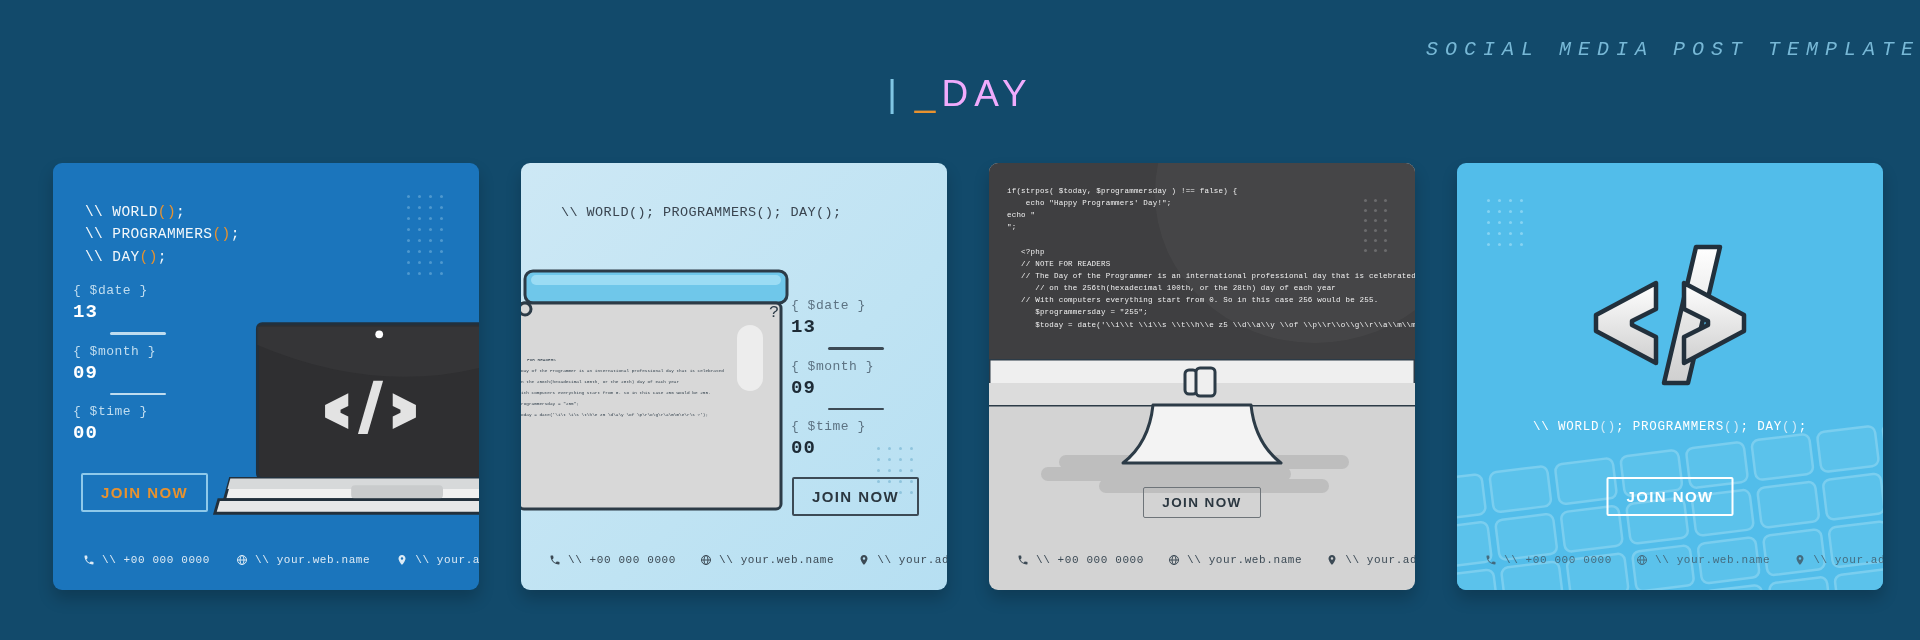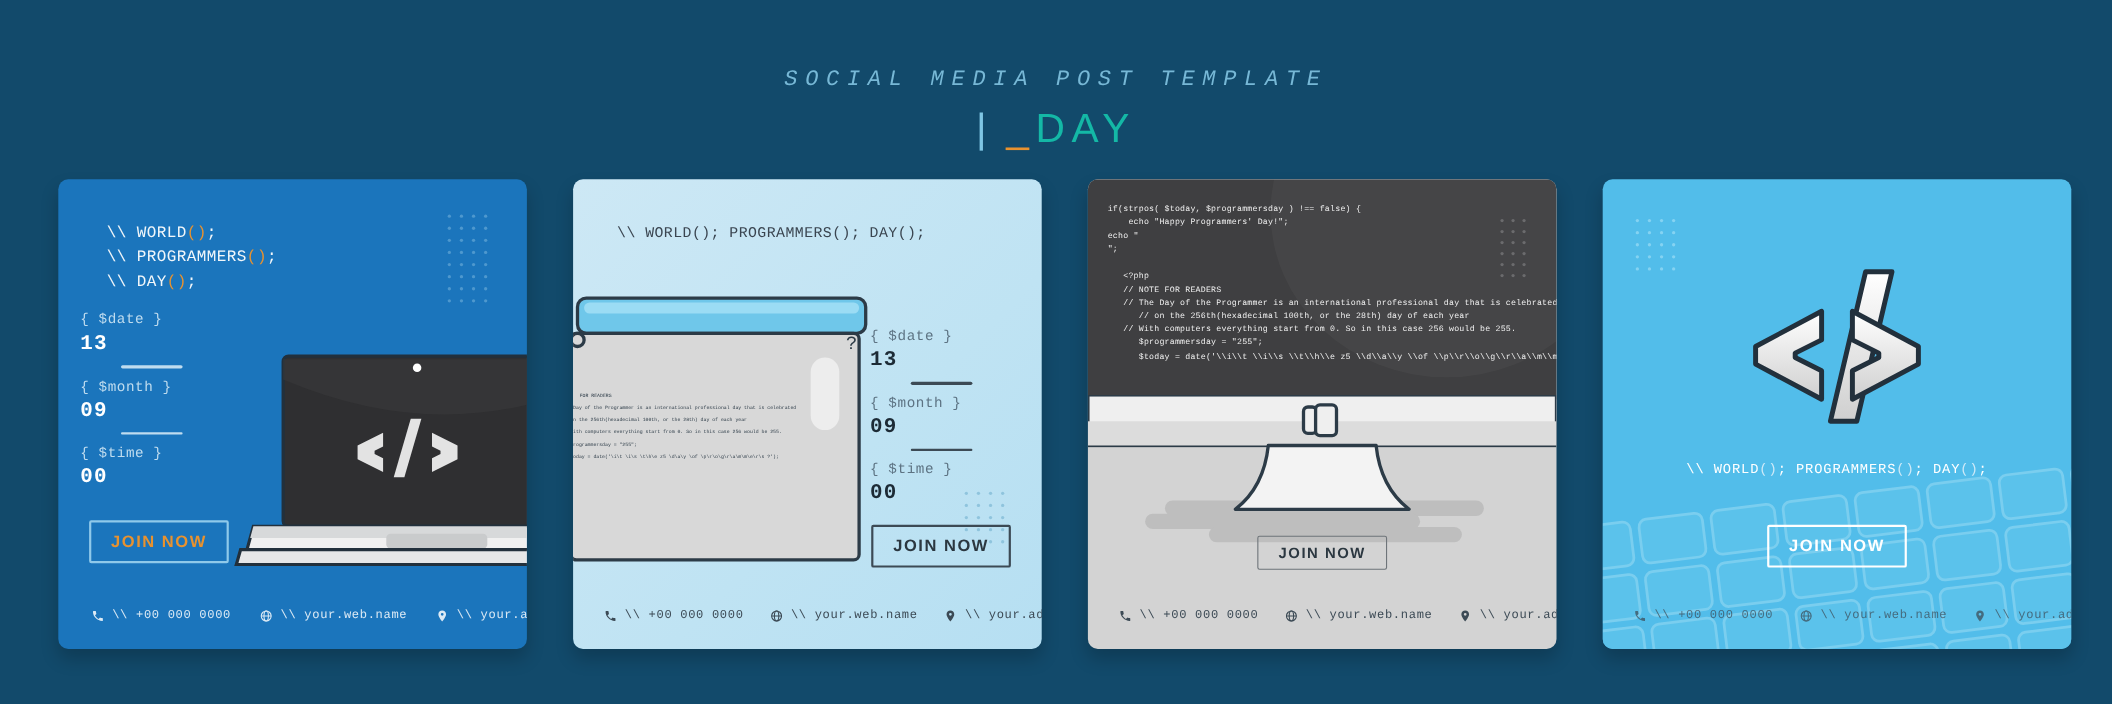--- a/index.html
+++ b/index.html
@@ -5,21 +5,21 @@
   * { box-sizing: border-box; margin:0; padding:0; }
   html,body { width:1920px; height:640px; }
   body {
     background:#124A6B;
     font-family:"Liberation Sans", sans-serif;
     overflow:hidden;
     position:relative;
   }
 
   
-  .header { width:100%; text-align:center; padding-top:61px; }
+  .header { width:100%; text-align:right; padding-top:38px; }
   .header .sub {
     font-family:"Liberation Mono", monospace;
     font-style:italic;
     font-size:20px;
     letter-spacing:7px;
     color:#77B8D6;
     font-weight:400;
   }
   .header .title {
     margin-top:12px;
@@ -27,21 +27,21 @@
     letter-spacing:6px;
     color:#E9F3F8;
     font-weight:400;
     font-family:"Liberation Sans", sans-serif;
     display:flex;
     justify-content:center;
     align-items:center;
     gap:0px;
   }
   .header .title .bar { color:#7FC6E4; margin-right:12px; font-weight:300;}
-  .header .title .day { color:#14b8a6; }
+  .header .title .day { color:#f0abfc; }
   .header .title .us  { color:#E8922F; }
 
   
   .cards {
     position:absolute;
     top:163px; left:53px;
     display:flex;
     gap:42px;
   }
   .card {
@@ -89,21 +89,21 @@
   }
   .foot-item { display:flex; align-items:flex-end; gap:7px; white-space:nowrap;}
   .foot-item svg { flex:0 0 auto; }
 
   
   .dots { position:absolute; display:grid; gap:8px; }
   .dots i { width:3px; height:3px; border-radius:50%; display:block; }
 
   
   #card1 { background:#1B75BC; }
-  #card1 .code-head { position:absolute; top:38px; left:44px; color:#F2F7FA; }
+  #card1 .code-head { position:absolute; top:38px; left:32px; color:#F2F7FA; }
   #card1 .datebox { position:absolute; top:120px; left:20px; width:130px; color:#fff;}
   #card1 .datebox .lbl { color:#BFDCEF; }
   #card1 .datebox .rule { background:#BFDCEF; }
   #card1 .joinbtn {
     position:absolute; left:28px; bottom:78px; width:127px;
     border-color:#8FC9EA; color:#E8922F;
   }
   #card1 .footer { color:#DCEAF5; justify-content:flex-start; padding-left:30px; gap:26px;}
   #card1 .dots { top:32px; right:36px; grid-template-columns:repeat(4,1fr); }
   #card1 .dots i { background:#4E98CE; }

